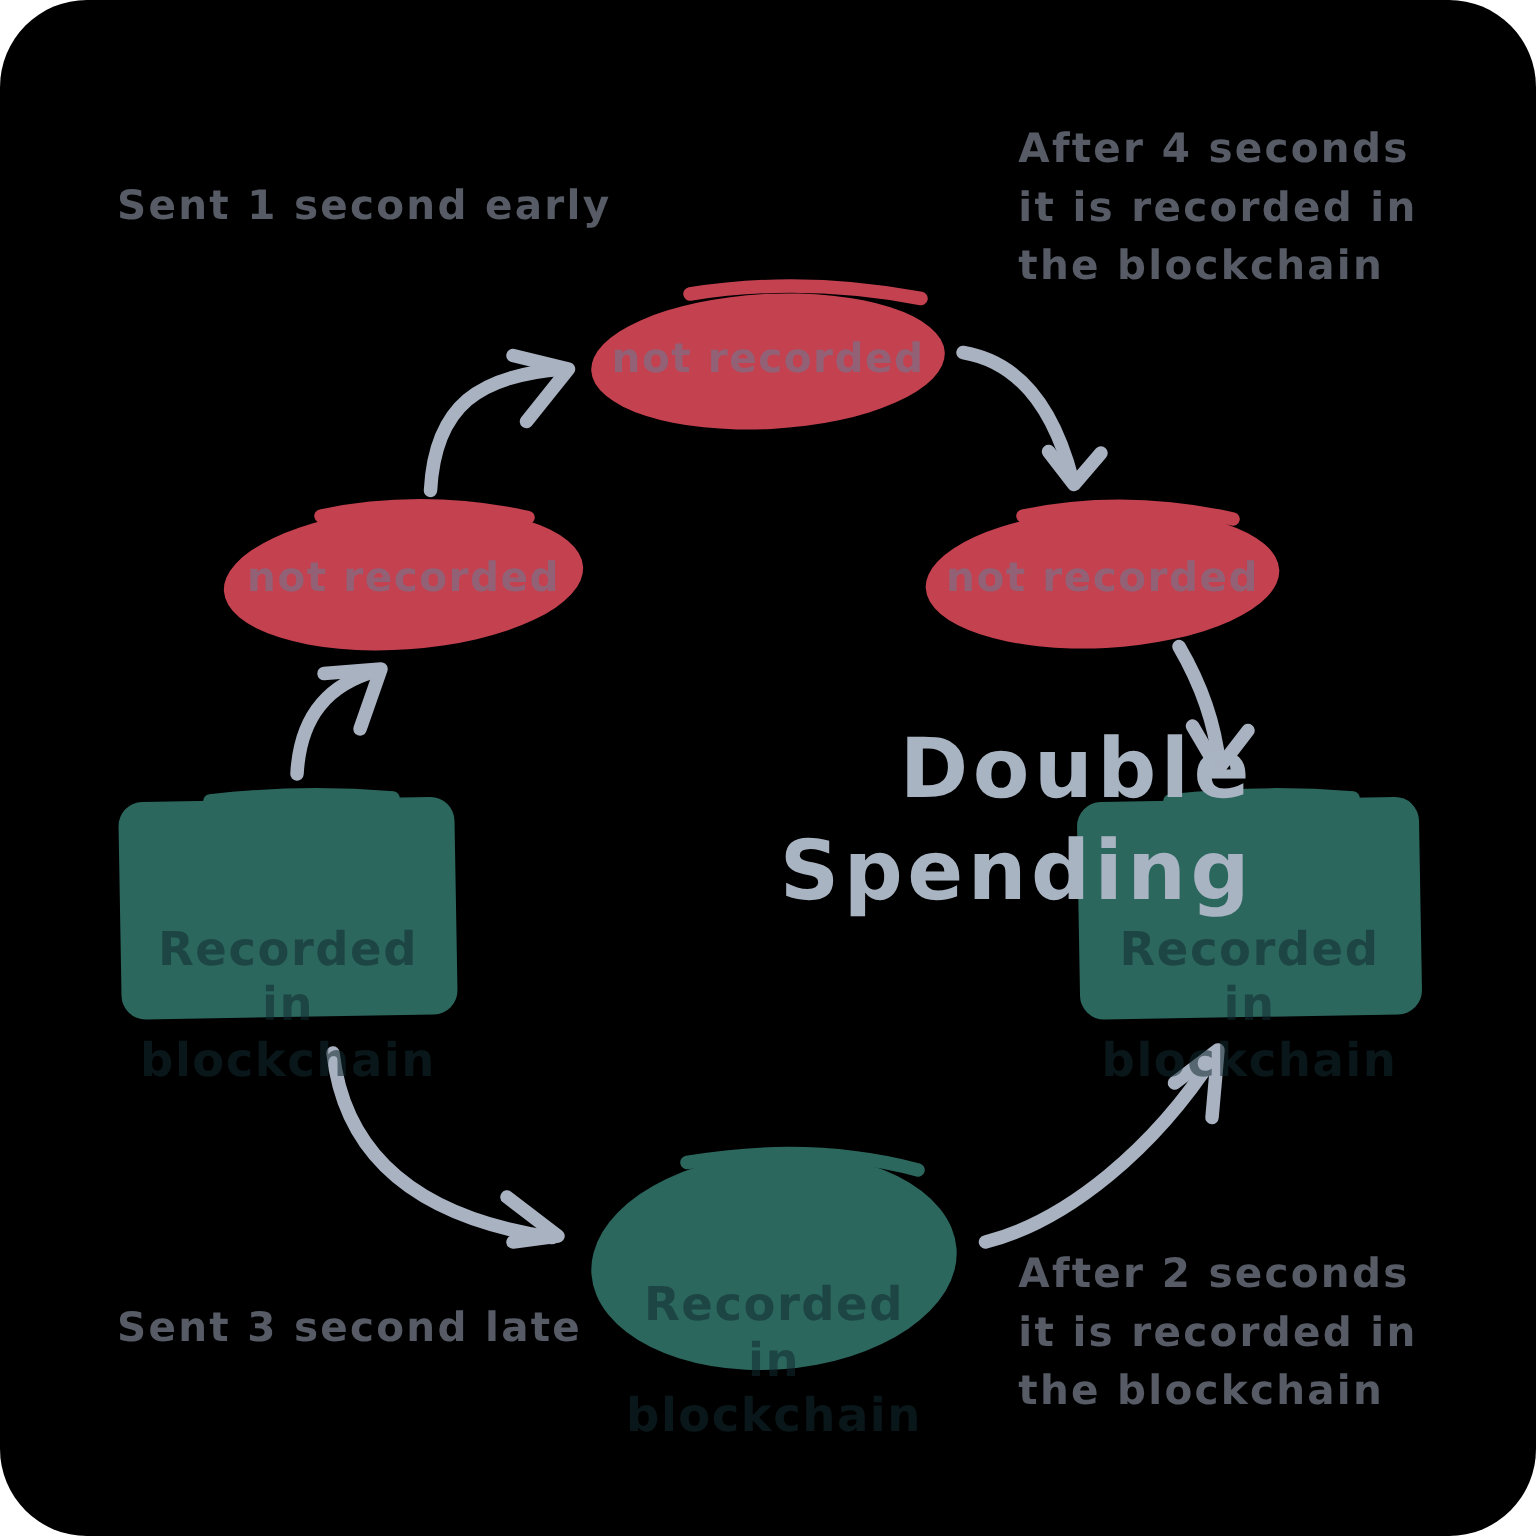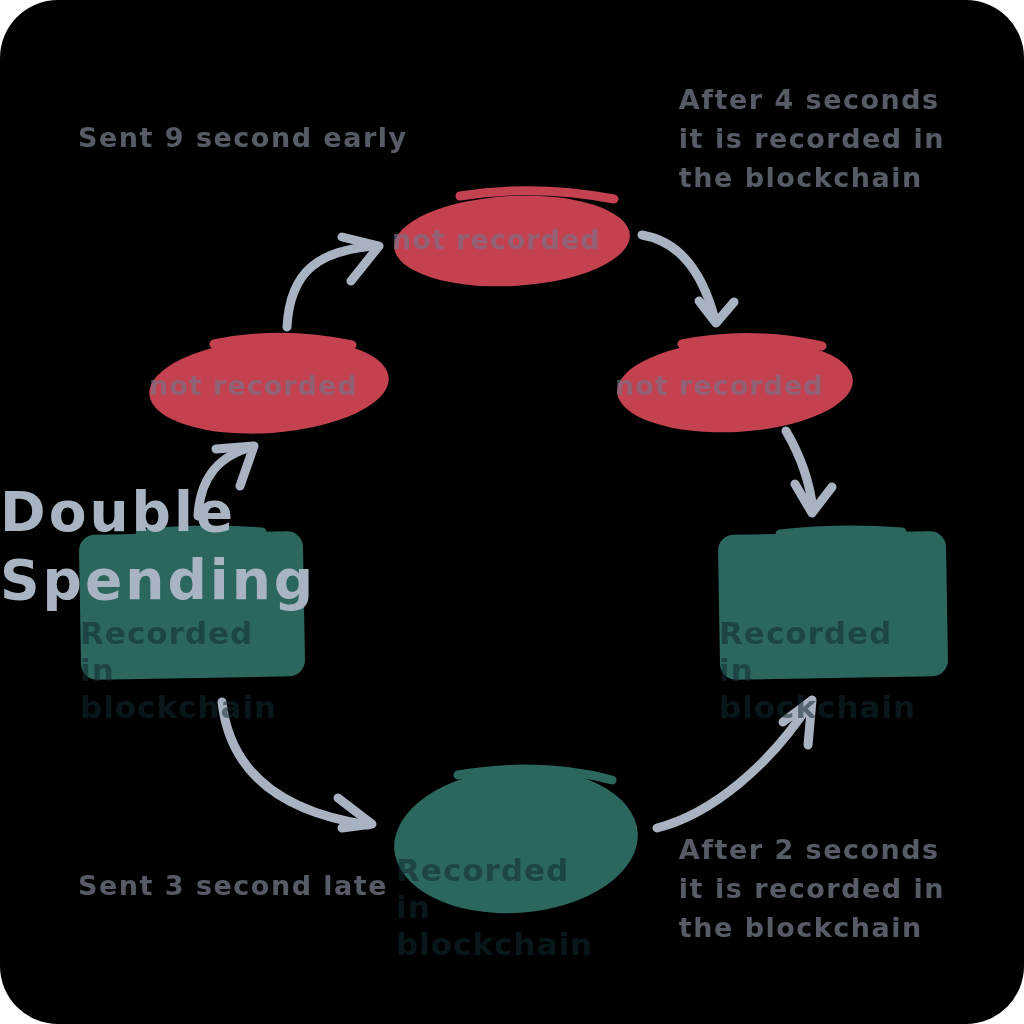--- a/index.html
+++ b/index.html
@@ -7,23 +7,23 @@
   .canvas{position:absolute;inset:0;background:#000000;border-radius:58px;overflow:hidden;}
   .layer{position:absolute;left:0;top:0;width:1024px;height:1024px;}
   svg .arrow{fill:none;stroke-linecap:round;stroke-linejoin:round;stroke-width:9px;}
   svg .overdraw{fill:none;stroke-linecap:round;stroke-width:9px;}
   .txt{position:absolute;font-weight:600;}
   .ann{color:#565b66;font-size:27px;letter-spacing:1.5px;line-height:39px;}
   .ann-tl{left:78px;top:118px;}
   .ann-tr{right:79px;top:80px;text-align:left;}
   .ann-bl{left:78px;top:866px;}
   .ann-br{right:79px;top:830px;text-align:left;}
-  .title{left:0;top:478px;width:836px;text-align:left;color:#a9b4c3;
+  .title{left:0;top:478px;width:836px;text-align:right;color:#a9b4c3;
          font-size:55px;line-height:68px;letter-spacing:3px;font-weight:600;}
-  .node-label{font-size:27px;letter-spacing:1px;}
+  .node-label{text-align:center;font-size:27px;letter-spacing:1px;}
   .on-red{color:rgba(120,115,140,0.65);}
   .on-green{color:rgba(18,42,48,0.55);font-size:31px;line-height:37px;margin-top:48px;}
   .lbl-top{left:392px;top:224px;width:240px;}
   .lbl-left{left:149px;top:370px;width:240px;}
   .lbl-right{left:615px;top:370px;width:240px;}
   .lbl-left-block{left:80px;top:567px;width:224px;}
   .lbl-right-block{left:719px;top:567px;width:228px;}
   .lbl-bottom{left:396px;top:804px;width:240px;}
 </style>
 </head>
@@ -64,21 +64,21 @@
       <path class="arrow" d="M 786 431 C 800 455 810 480 813 511" stroke="#a9b2c1"></path>
       <path class="arrow" d="M 795 484 L 812 513 L 832 487" stroke="#a9b2c1"></path>
 
       <path class="arrow" d="M 222 702 C 230 772 280 812 368 825" stroke="#a9b2c1"></path>
       <path class="arrow" d="M 338 798 L 372 824 L 342 828" stroke="#a9b2c1"></path>
 
       <path class="arrow" d="M 657 828 C 712 814 770 765 810 703" stroke="#a9b2c1"></path>
       <path class="arrow" d="M 783 722 L 812 700 L 808 745" stroke="#a9b2c1"></path>
     </svg>
 
-    <div class="txt ann ann-tl">Sent 9 second early</div>
+    <div class="txt ann ann-tl">Sent 1 second early</div>
 
     <div class="txt ann ann-tr">
       <div>After 4 seconds</div>
       <div>it is recorded in</div>
       <div>the blockchain</div>
     </div>
 
     <div class="txt ann ann-bl">Sent 3 second late</div>
 
     <div class="txt ann ann-br">

